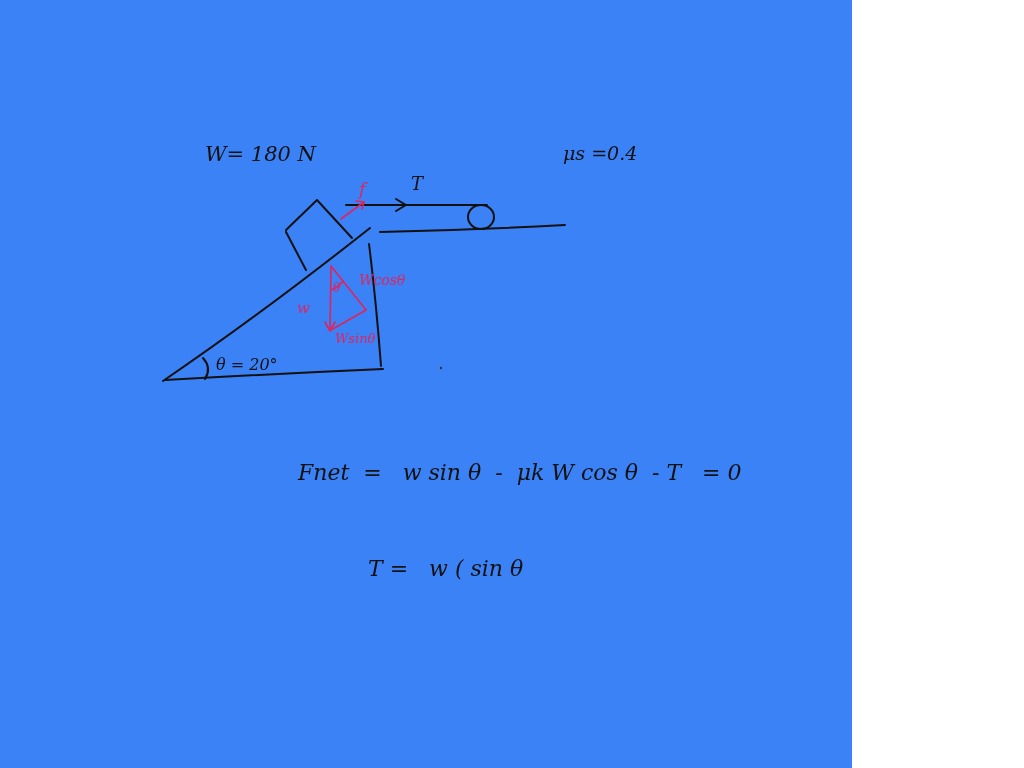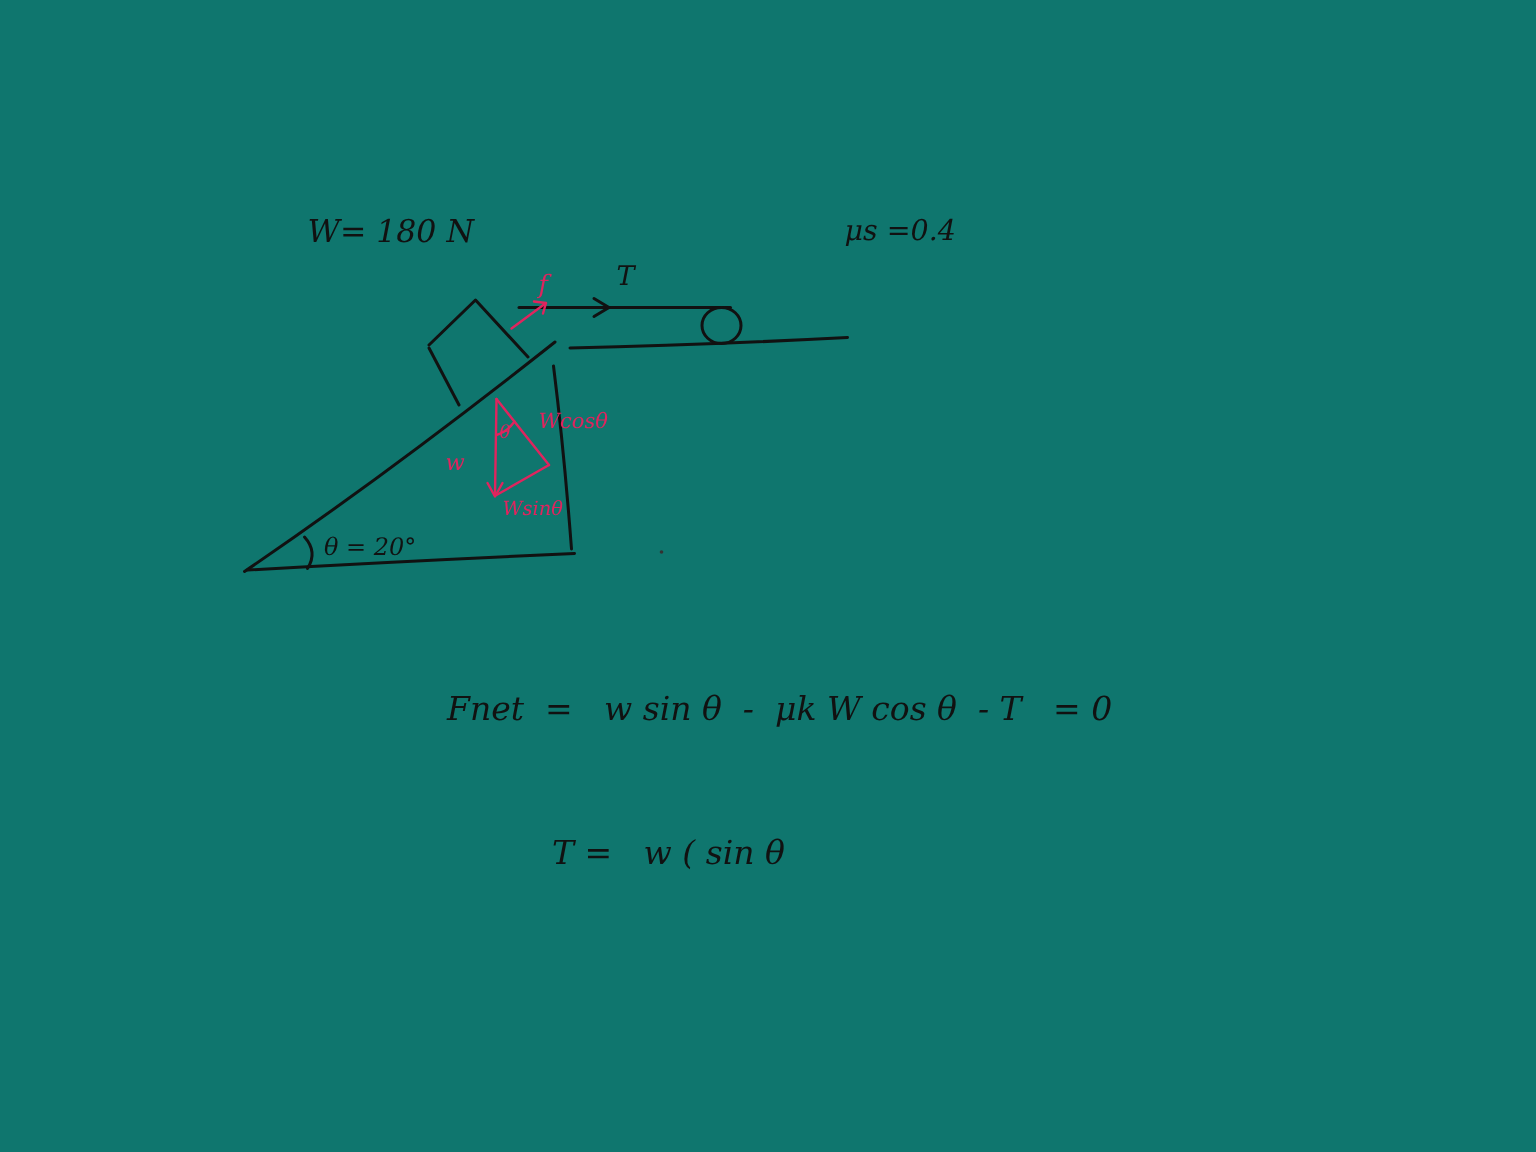--- a/index.html
+++ b/index.html
@@ -1,17 +1,17 @@
 <!DOCTYPE html>
 <html><head>
 <meta charset="utf-8">
 <style>
   html, body { margin: 0; padding: 0; background: #ffffff; }
   body { width: 1024px; height: 768px; position: relative; overflow: hidden; }
-  .canvas { position: absolute; left: 0; top: 0; width: 1024px; height: 768px; background: #0f766e; }
+  .canvas { position: absolute; left: 0; top: 0; width: 852px; height: 768px; background: #3b82f6; }
   svg { position: absolute; left: 0; top: 0; }
   .hw { font-family: "DejaVu Serif", serif; font-style: italic; fill: #111111; }
   .hw-red { font-family: "DejaVu Serif", serif; font-style: italic; fill: #e0245e; }
   .stroke-black { stroke: #111111; stroke-width: 2; fill: none; stroke-linecap: round; stroke-linejoin: round; }
   .stroke-red { stroke: #e0245e; stroke-width: 1.6; fill: none; stroke-linecap: round; stroke-linejoin: round; }
 </style>
 </head>
 <body>
 
 <div class="canvas">

